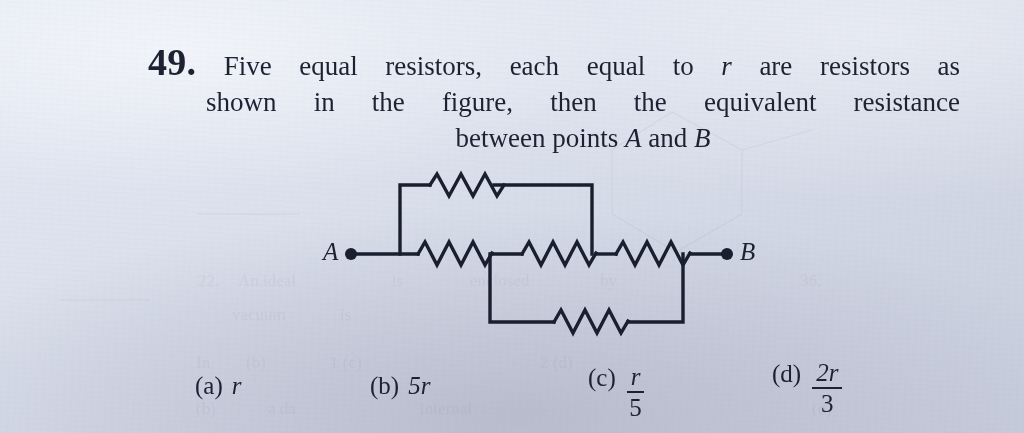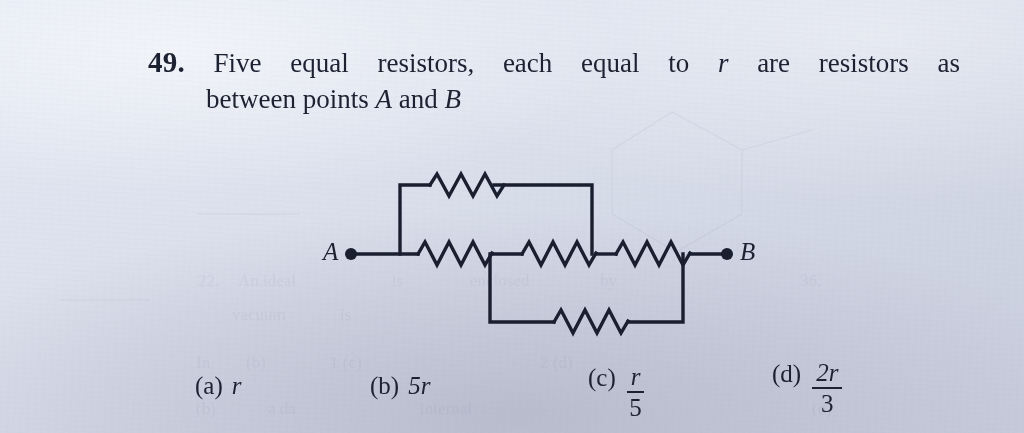--- a/index.html
+++ b/index.html
@@ -47,26 +47,27 @@
     position: absolute;
     left: 148px;
     top: 44px;
     width: 812px;
     font-size: 27px;
     line-height: 36px;
     color: #1d2233;
   }
   #q-num {
     font-weight: bold;
-    font-size: 29px;
+    font-size: 38px;
     letter-spacing: .2px;
   }
   .qline {
     display: block;
     white-space: nowrap;
+    text-align: center;
   }
   .qline.just {
     text-align: justify;
     text-align-last: justify;
     white-space: normal;
   }
   .indent { padding-left: 58px; }
   .it { font-style: italic; }
 
   
@@ -159,20 +160,21 @@
       <text x="540" y="368">2 (d)</text>
       <text x="196" y="414">(b)</text>
       <text x="268" y="414">a da</text>
       <text x="420" y="414">internal</text>
       <text x="812" y="414">(d)</text>
     </g>
   </svg>
 
   <div id="question">
     <span class="qline just"><span id="q-num">49.</span>&nbsp;<span>Five equal resistors, each equal to</span>&nbsp;<span class="it">r</span>&nbsp;<span>are resistors as</span></span>
+    <span class="qline just indent">shown in the figure, then the equivalent resistance</span>
     <span class="qline indent"><span>between points</span>&nbsp;<span class="it">A</span>&nbsp;<span>and</span>&nbsp;<span class="it">B</span></span>
   </div>
 
   <div id="figure">
     <svg width="1024" height="433" viewBox="0 0 1024 433">
       <g stroke="#1a1f30" stroke-width="3.4" fill="none" stroke-linecap="square" stroke-linejoin="miter">
 
         <path d="M400 254 L400 185 L430 185"></path>
         <path d="M430 185 l7 -11 l12 22 l12 -22 l12 22 l12 -22 l12 22 l7 -11"></path>
         <path d="M494 185 L592 185 L592 254"></path>

